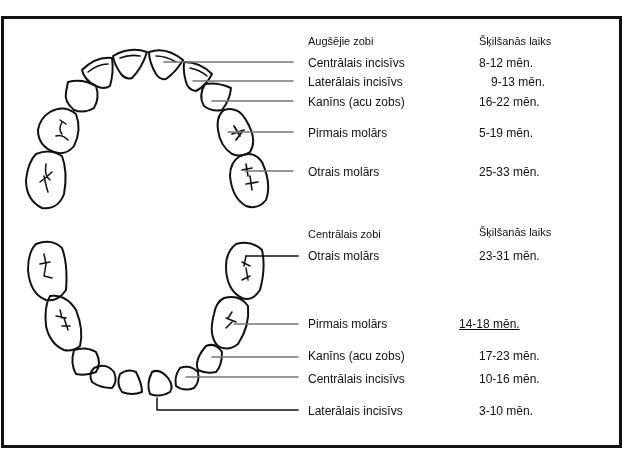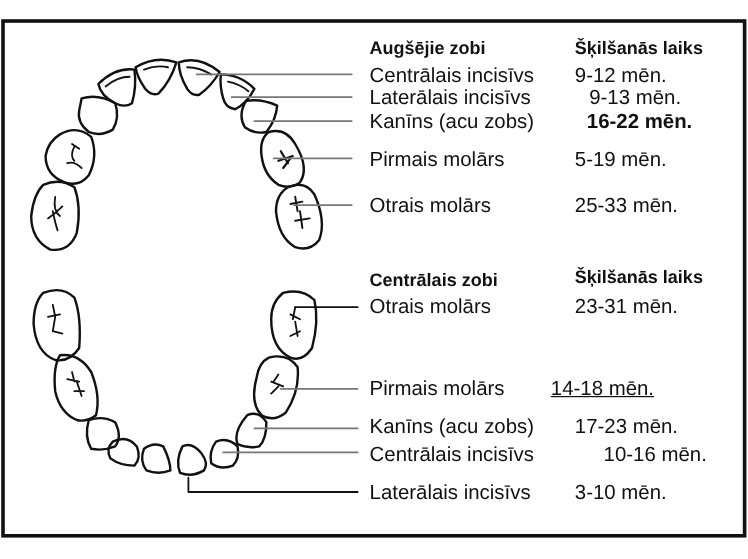--- a/index.html
+++ b/index.html
@@ -1,20 +1,20 @@
 <!DOCTYPE html>
 <html><head>
   <meta charset="utf-8">
   <style>
     html, body { margin:0; padding:0; background:#ffffff; }
     body { width:623px; height:466px; position:relative; overflow:hidden; font-family:"Liberation Sans", sans-serif; }
     .frame { position:absolute; left:1px; top:16px; width:615px; height:426px; border:3px solid #111; background:#fff; }
     svg.art { position:absolute; left:0; top:0; width:623px; height:466px; }
-    .txt { position:absolute; font-size:17px; color:#111; white-space:nowrap; line-height:16px; }
-    .hdr { font-weight:bold; font-size:15px; }
+    .txt { position:absolute; font-size:12px; color:#111; white-space:nowrap; line-height:16px; }
+    .hdr { font-weight:normal; font-size:11px; }
   </style>
 </head>
 <body>
 
 <div class="frame"></div>
 
 <svg class="art" viewBox="0 0 623 466" fill="none" stroke="#111" stroke-width="2" stroke-linejoin="round" stroke-linecap="round">
 
   <g>
 
@@ -79,43 +79,43 @@
     <line x1="212" y1="357" x2="298" y2="357" stroke="#777"></line>
     <line x1="186" y1="377" x2="298" y2="377" stroke="#777"></line>
     <polyline points="157,398 157,410 298,410" stroke="#111"></polyline>
   </g>
 </svg>
 
 <div class="txt hdr" style="left:308px; top:33px;">Augšējie zobi</div>
 <div class="txt hdr" style="left:479px; top:33px;">Šķilšanās laiks</div>
 
 <div class="txt" style="left:308px; top:55px;">Centrālais incisīvs</div>
-<div class="txt" style="left:479px; top:55px;">9-12 mēn.</div>
+<div class="txt" style="left:479px; top:55px;">8-12 mēn.</div>
 
 <div class="txt" style="left:308px; top:74px;">Laterālais incisīvs</div>
 <div class="txt" style="left:479px; top:74px;margin-left:12px;">9-13 mēn.</div>
 
 <div class="txt" style="left:308px; top:94px;">Kanīns (acu zobs)</div>
-<div class="txt" style="left:489px; top:94px;font-weight:bold;">16-22 mēn.</div>
+<div class="txt" style="left:479px; top:94px;">16-22 mēn.</div>
 
 <div class="txt" style="left:308px; top:125px;">Pirmais molārs</div>
 <div class="txt" style="left:479px; top:125px;">5-19 mēn.</div>
 
 <div class="txt" style="left:308px; top:164px;">Otrais molārs</div>
 <div class="txt" style="left:479px; top:164px;">25-33 mēn.</div>
 
 <div class="txt hdr" style="left:308px; top:226px;">Centrālais zobi</div>
 <div class="txt hdr" style="left:479px; top:224px;">Šķilšanās laiks</div>
 
 <div class="txt" style="left:308px; top:248px;">Otrais molārs</div>
 <div class="txt" style="left:479px; top:248px;">23-31 mēn.</div>
 
 <div class="txt" style="left:308px; top:316px;">Pirmais molārs</div>
 <div class="txt" style="left:459px; top:316px;text-decoration:underline;">14-18 mēn.</div>
 
 <div class="txt" style="left:308px; top:348px;">Kanīns (acu zobs)</div>
 <div class="txt" style="left:479px; top:348px;">17-23 mēn.</div>
 
 <div class="txt" style="left:308px; top:371px;">Centrālais incisīvs</div>
-<div class="txt" style="left:479px; top:371px;margin-left:24px;">10-16 mēn.</div>
+<div class="txt" style="left:479px; top:371px;">10-16 mēn.</div>
 
 <div class="txt" style="left:308px; top:403px;">Laterālais incisīvs</div>
 <div class="txt" style="left:479px; top:403px;">3-10 mēn.</div>
 
 </body></html>

